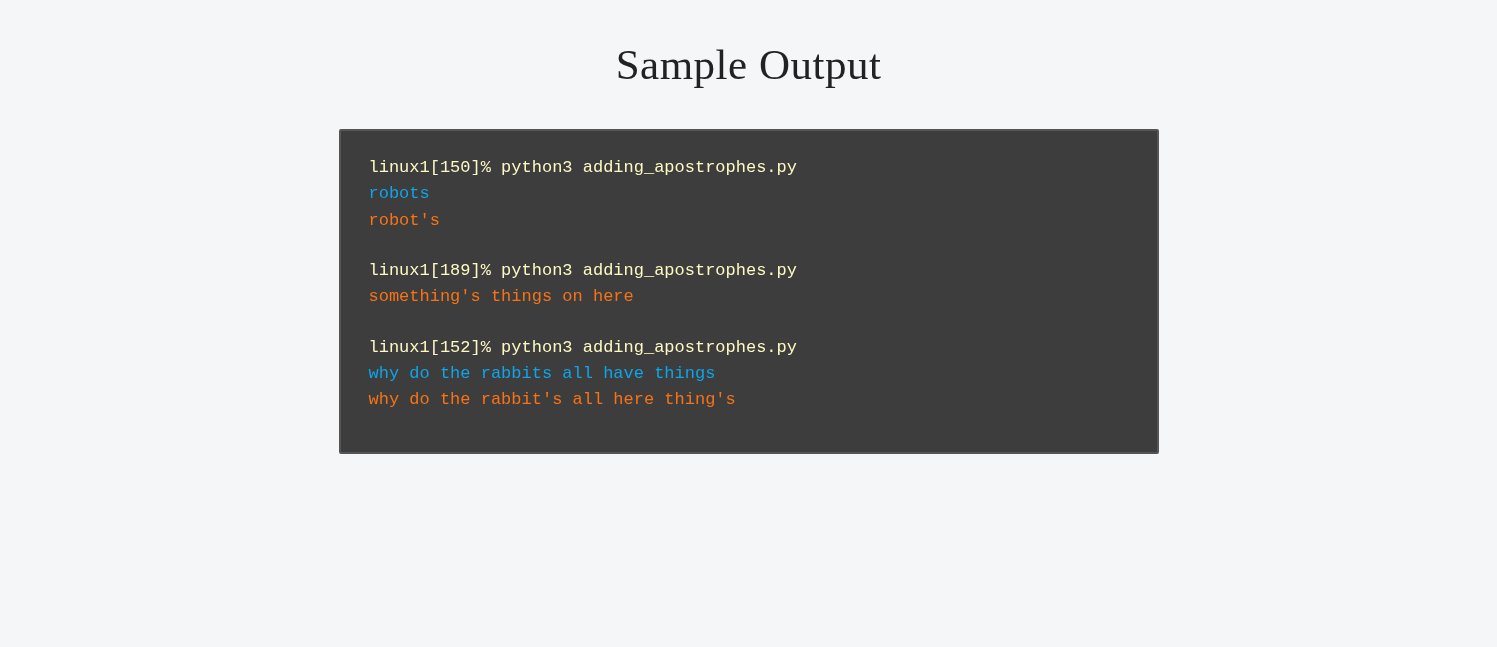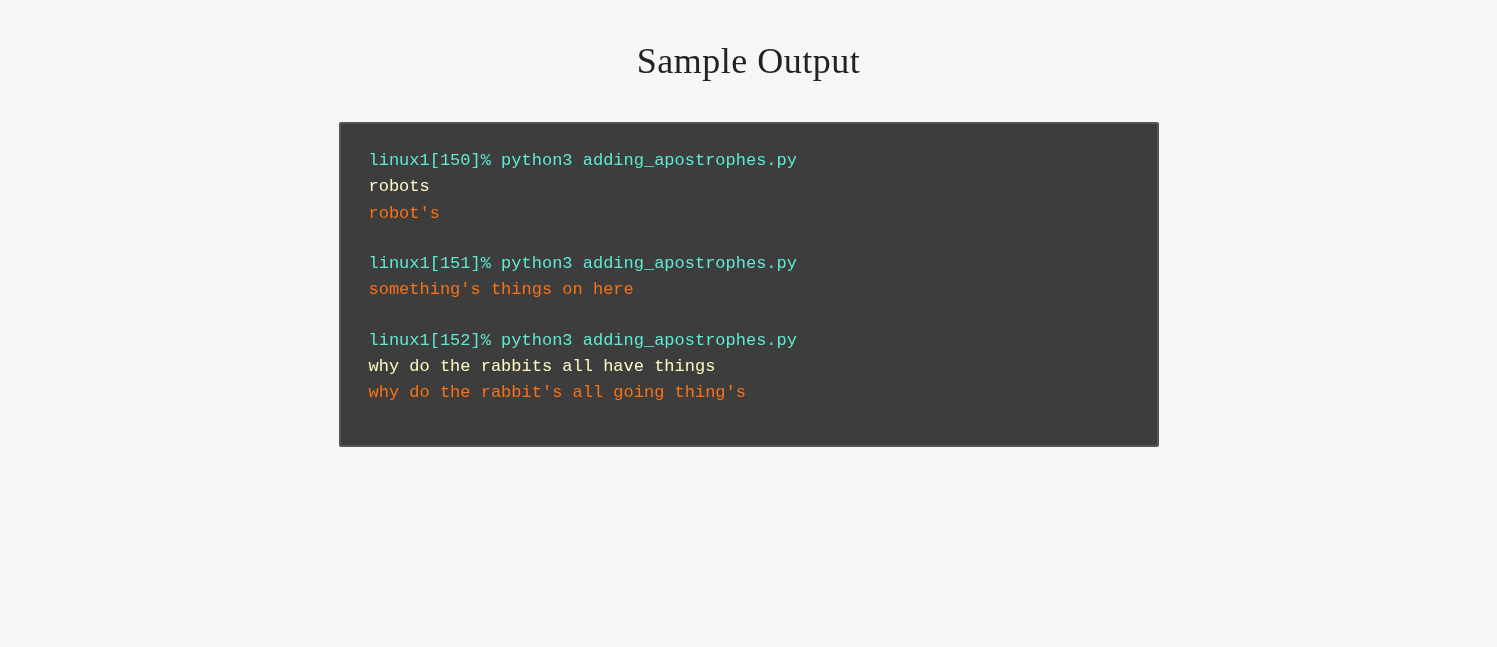--- a/index.html
+++ b/index.html
@@ -13,21 +13,21 @@
       height: 647px;
       background-color: #f5f6f7;
       font-family: Georgia, serif;
       display: flex;
       flex-direction: column;
       align-items: center;
       padding-top: 40px;
     }
 
     .page-title {
-      font-size: 36px;
+      font-size: 43px;
       font-weight: 400;
       color: #222;
       margin-bottom: 40px;
       letter-spacing: 0.5px;
     }
 
     .terminal-container {
       background-color: #3d3d3d;
       border: 2px solid #555;
       border-radius: 2px;
@@ -41,26 +41,26 @@
     .terminal-block {
       margin-bottom: 24px;
     }
 
     .terminal-block:last-child {
       margin-bottom: 14px;
       font-family: Liberation Mono, monospace;
     }
 
     .cmd-line {
-      color: #5eead4;
+      color: #fef9c3;
       white-space: pre;
     }
 
     .input-line {
-      color: #fef9c3;
+      color: #0ea5e9;
       white-space: pre;
     }
 
     .output-line {
       color: #f97316;
       white-space: pre;
     }
   </style>
 </head>
 <body>
@@ -69,23 +69,23 @@
 
 <div class="terminal-container">
 
   <div class="terminal-block">
     <div class="cmd-line">linux1[150]% python3 adding_apostrophes.py</div>
     <div class="input-line">robots</div>
     <div class="output-line">robot's</div>
   </div>
 
   <div class="terminal-block">
-    <div class="cmd-line">linux1[151]% python3 adding_apostrophes.py</div>
+    <div class="cmd-line">linux1[189]% python3 adding_apostrophes.py</div>
     <div class="output-line">something's things on here</div>
   </div>
 
   <div class="terminal-block">
     <div class="cmd-line">linux1[152]% python3 adding_apostrophes.py</div>
     <div class="input-line">why do the rabbits all have things</div>
-    <div class="output-line">why do the rabbit's all going thing's</div>
+    <div class="output-line">why do the rabbit's all here thing's</div>
   </div>
 
 </div>
 
 </body></html>

